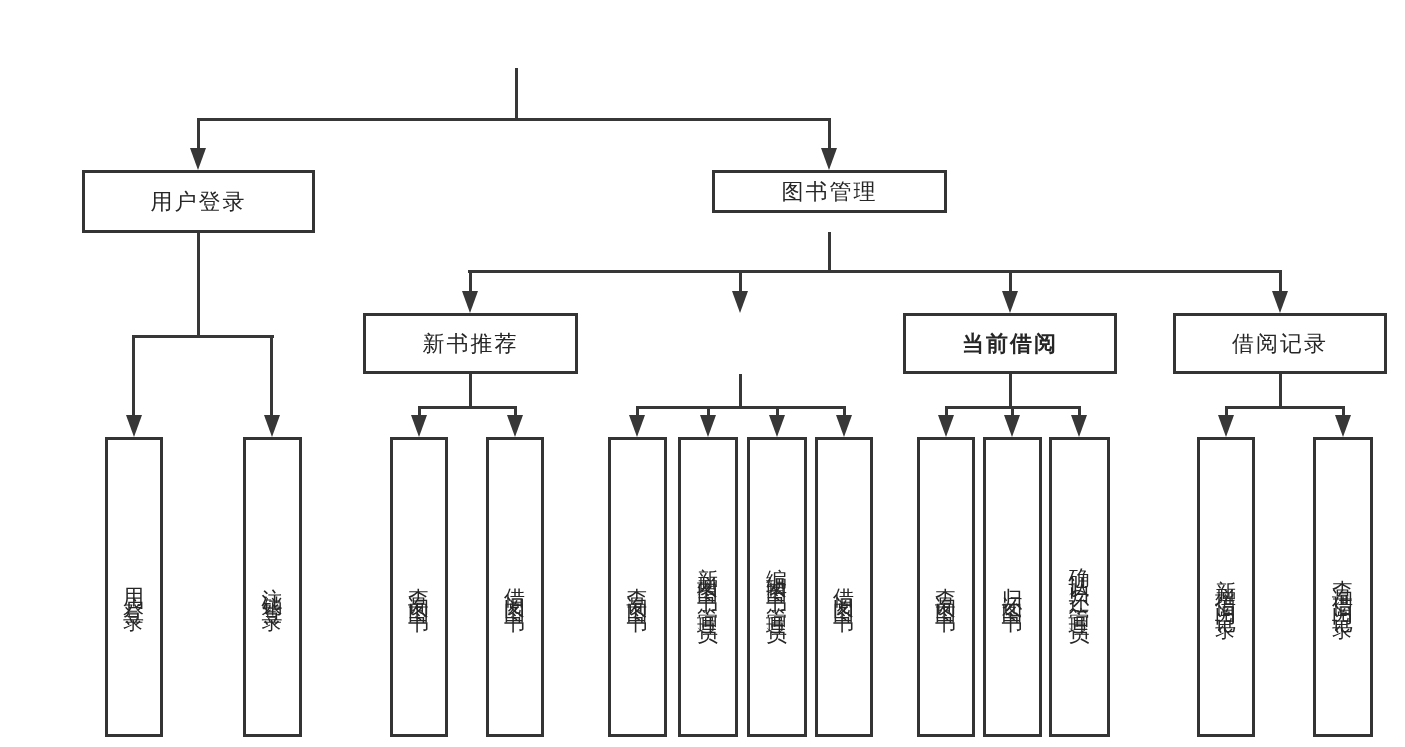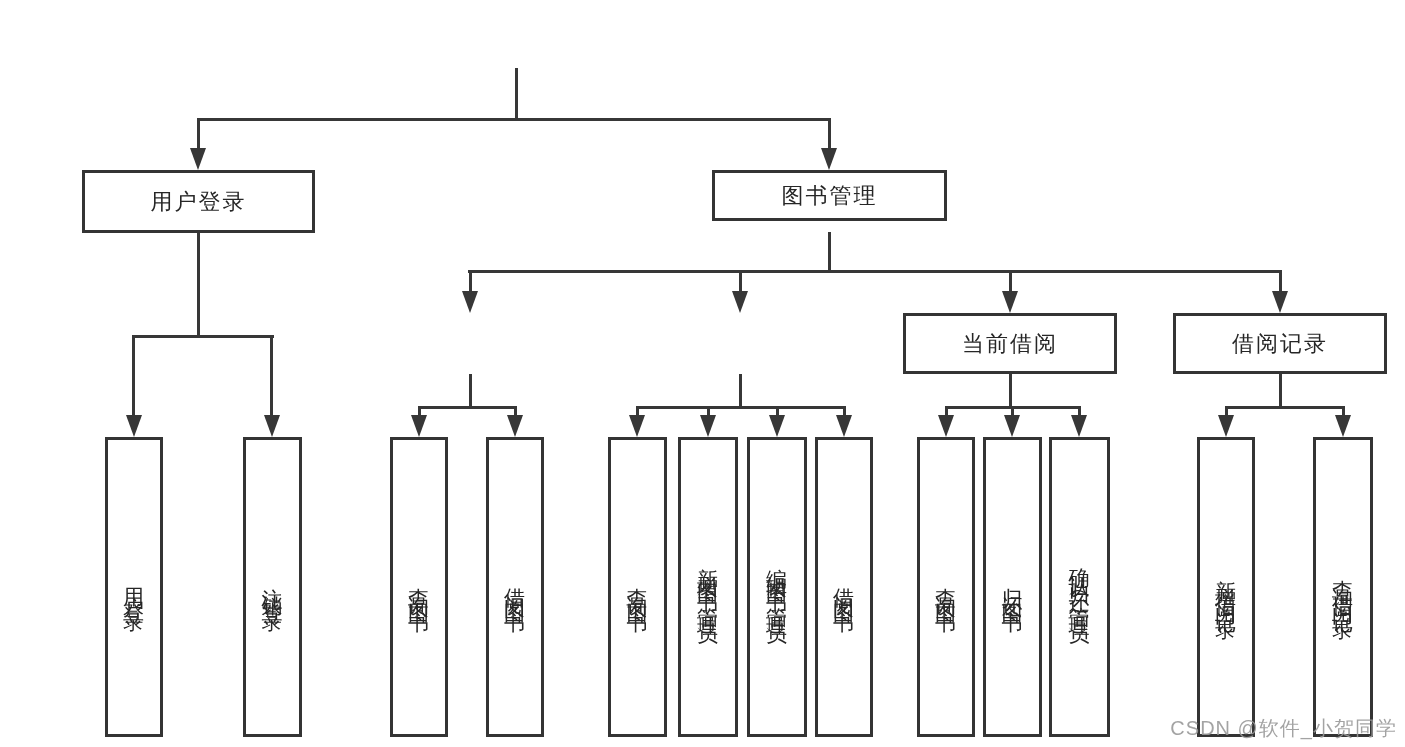--- a/index.html
+++ b/index.html
@@ -37,21 +37,21 @@
     <div class="lh" style="left:197px;top:118px;width:634px;"></div>
     <div class="lv" style="left:197px;top:118px;height:30px;"></div>
     <div class="arrow" style="left:190px;top:148px;"></div>
     <div class="lv" style="left:828px;top:118px;height:30px;"></div>
     <div class="arrow" style="left:821px;top:148px;"></div>
   </div>
 
   <div class="hbox" style="left:82px;top:170px;width:233px;height:63px;">
     <span>用户登录</span>
   </div>
-  <div class="hbox" style="left:712px;top:170px;width:235px;height:51px;">
+  <div class="hbox" style="left:712px;top:170px;width:235px;height:43px;">
     <span>图书管理</span>
   </div>
 
   <div>
     <div class="lv" style="left:197px;top:233px;height:102px;"></div>
     <div class="lh" style="left:132px;top:335px;width:142px;"></div>
     <div class="lv" style="left:132px;top:335px;height:80px;"></div>
     <div class="arrow" style="left:126px;top:415px;"></div>
     <div class="lv" style="left:270px;top:335px;height:80px;"></div>
     <div class="arrow" style="left:264px;top:415px;"></div>
@@ -63,21 +63,24 @@
     <div class="lv" style="left:469px;top:270px;height:21px;"></div>
     <div class="arrow" style="left:462px;top:291px;"></div>
     <div class="lv" style="left:739px;top:270px;height:21px;"></div>
     <div class="arrow" style="left:732px;top:291px;"></div>
     <div class="lv" style="left:1009px;top:270px;height:21px;"></div>
     <div class="arrow" style="left:1002px;top:291px;"></div>
     <div class="lv" style="left:1279px;top:270px;height:21px;"></div>
     <div class="arrow" style="left:1272px;top:291px;"></div>
   </div>
 
-  <div class="hbox" style="left:903px;top:313px;width:214px;height:61px;">
+  <div class="hbox" style="left:363px;top:313px;width:215px;height:61px;">
+    <span>新书推荐</span>
+  </div>
+  <div class="hbox" style="left:903px;top:313px;width:214px;height:61px;font-weight:bold;">
     <span>当前借阅</span>
   </div>
   <div class="hbox" style="left:1173px;top:313px;width:214px;height:61px;">
     <span>借阅记录</span>
   </div>
 
   <div>
     <div class="lv" style="left:469px;top:374px;height:34px;"></div>
     <div class="lh" style="left:418px;top:406px;width:99px;"></div>
     <div class="lv" style="left:418px;top:406px;height:9px;"></div>
@@ -156,15 +159,14 @@
     <span>确认归还（管理员）</span>
   </div>
 
   <div class="vbox" style="left:1197px;top:437px;width:58px;height:300px;">
     <span>新增借阅记录</span>
   </div>
   <div class="vbox" style="left:1313px;top:437px;width:60px;height:300px;">
     <span>查询借阅记录</span>
   </div>
 
-  <div class="watermark">CSDN @软件_小贺同学</div>
 
 </div>
 
 </body></html>

